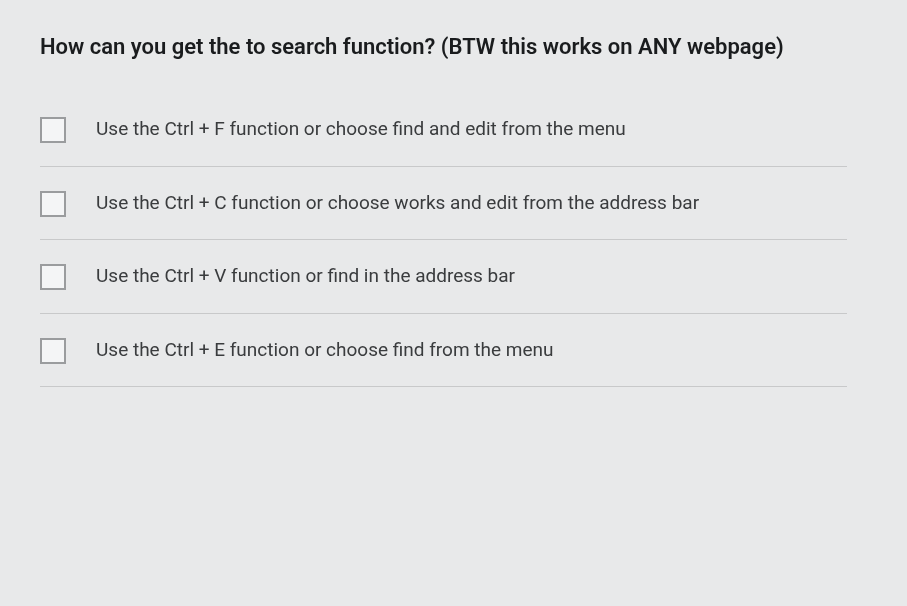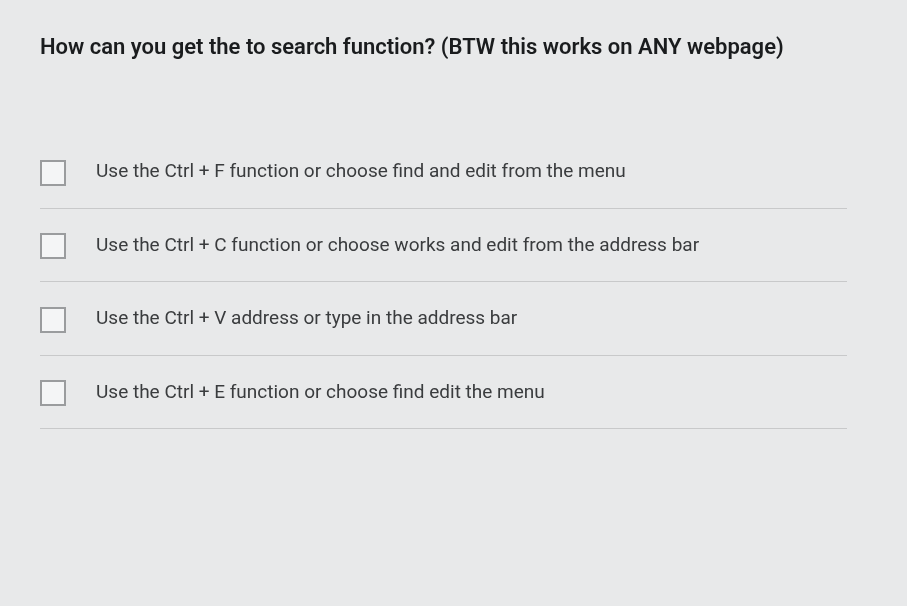--- a/index.html
+++ b/index.html
@@ -16,30 +16,30 @@
       padding: 30px 60px 0 40px;
       color: #2a2c2e;
     }
     .question-container {
       width: 100%;
     }
     .question-text {
       font-size: 22px;
       font-weight: 600;
       line-height: 1.5;
-      margin-bottom: 72px;
+      margin-bottom: 30px;
       color: #1a1c1e;
     }
     .options {
       display: flex;
       flex-direction: column;
     }
     .option-row {
       display: flex;
-      align-items: flex-end;
+      align-items: flex-start;
       gap: 30px;
       padding: 22px 0;
       border-bottom: 1px solid #c8c9ca;
     }
     .option-row:first-child {
       border-top: none;
     }
     .checkbox {
       width: 26px;
       height: 26px;
@@ -69,22 +69,22 @@
       <div class="option-label">Use the Ctrl + F function or choose find and edit from the menu</div>
     </div>
 
     <div class="option-row">
       <div class="checkbox"></div>
       <div class="option-label">Use the Ctrl + C function or choose works and edit from the address bar</div>
     </div>
 
     <div class="option-row">
       <div class="checkbox"></div>
-      <div class="option-label">Use the Ctrl + V address or type in the address bar</div>
+      <div class="option-label">Use the Ctrl + V function or find in the address bar</div>
     </div>
 
     <div class="option-row">
       <div class="checkbox"></div>
-      <div class="option-label">Use the Ctrl + E function or choose find edit the menu</div>
+      <div class="option-label">Use the Ctrl + E function or choose find from the menu</div>
     </div>
 
   </div>
 </div>
 
 </body></html>

